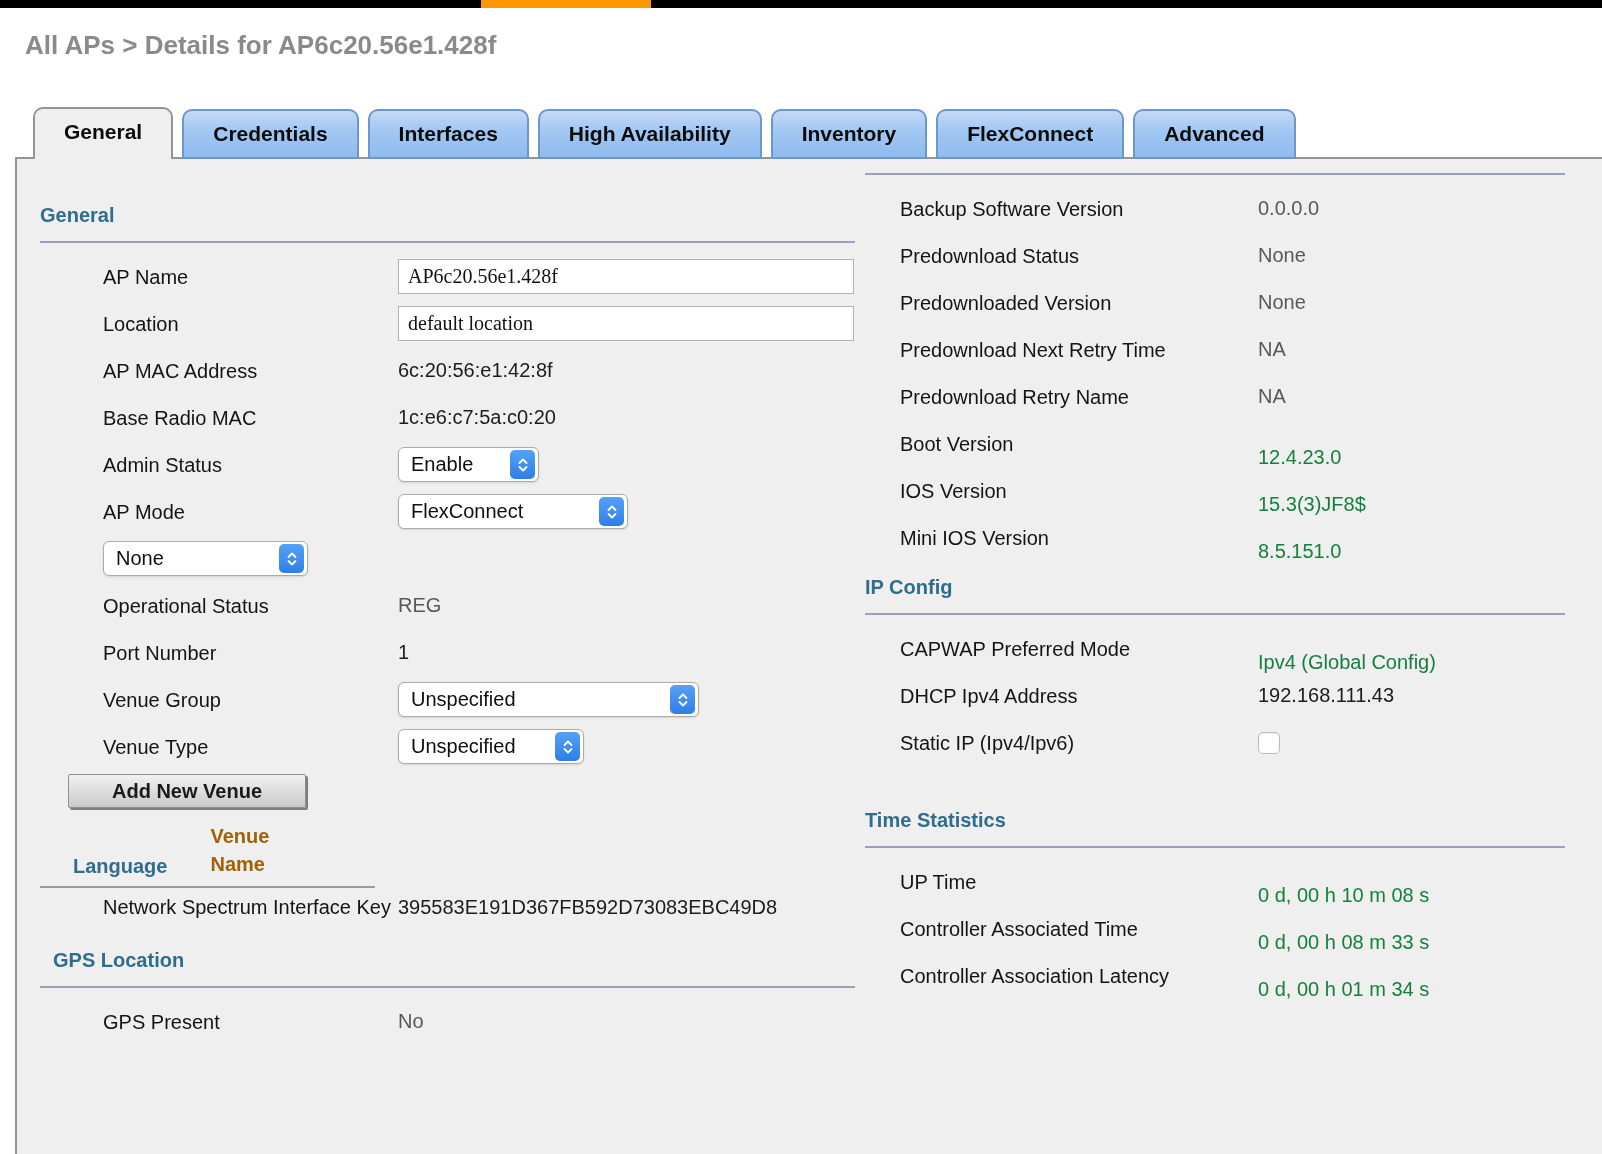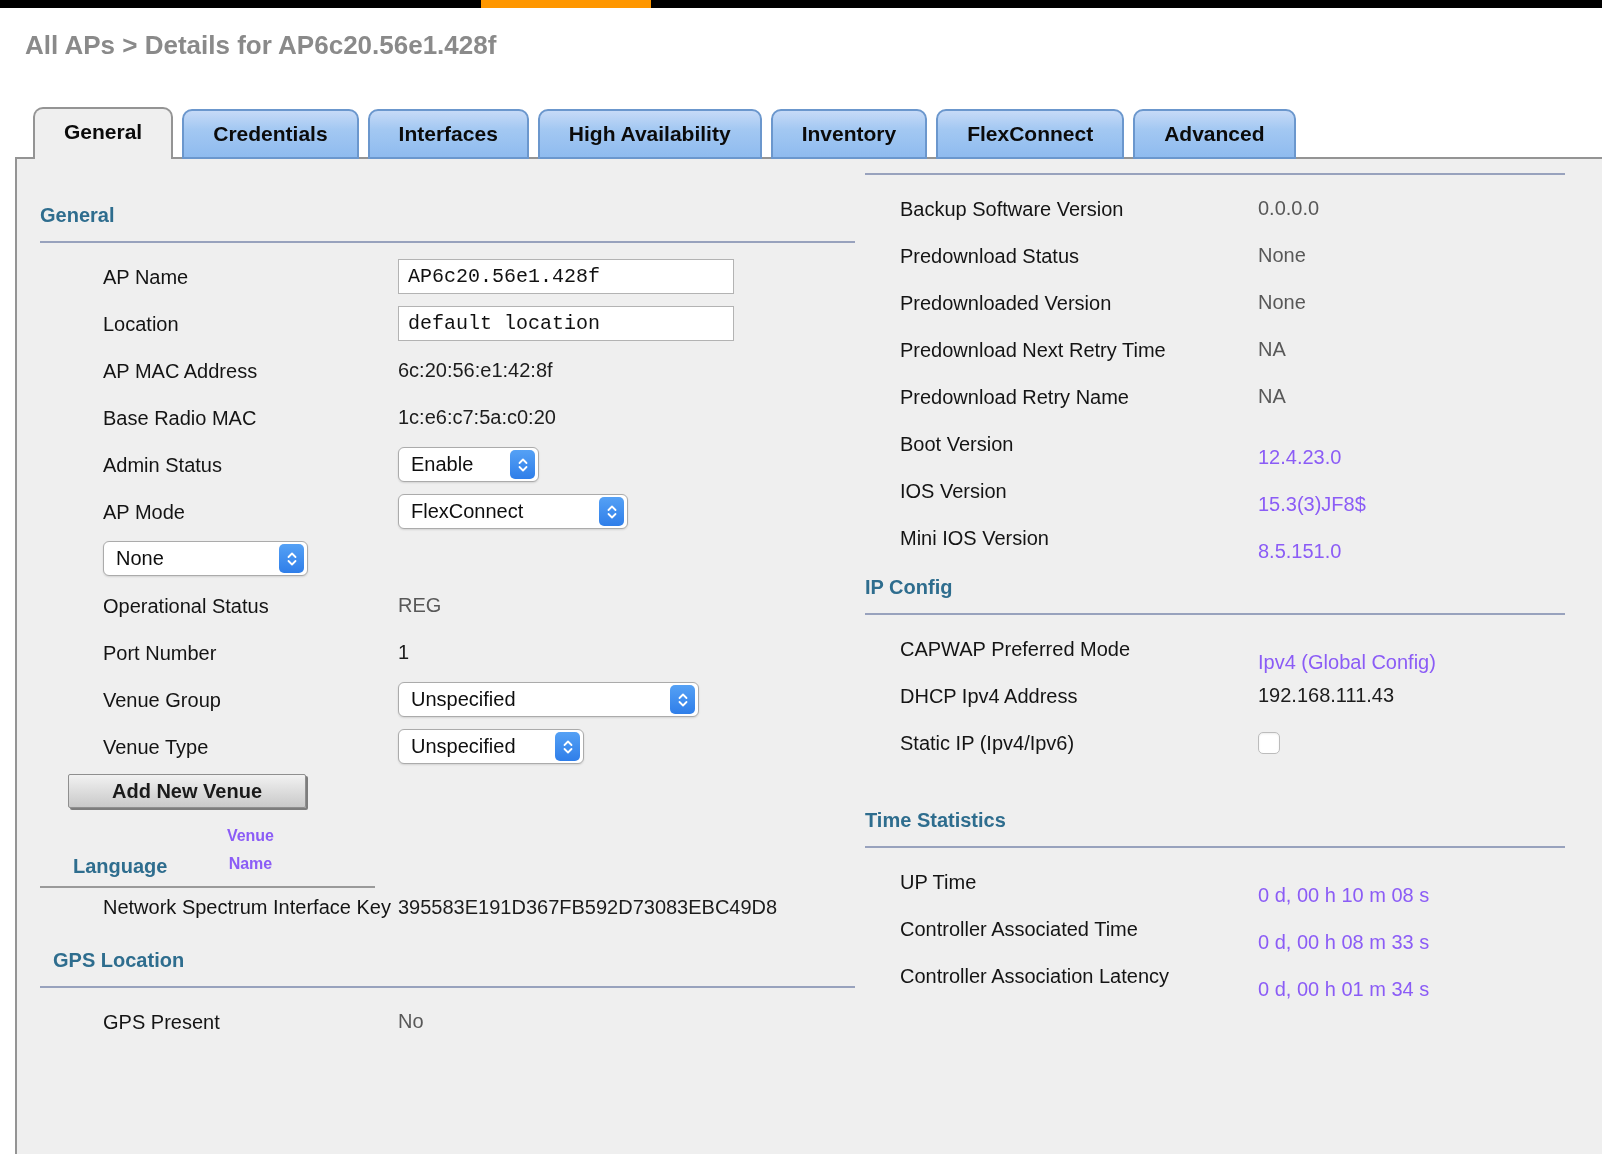--- a/index.html
+++ b/index.html
@@ -36,24 +36,24 @@
   .rows{margin-top:10px;}
   .row{display:flex;align-items:center;height:47px;}
   .row-l{padding-left:63px;}
   .row-r{padding-left:35px;}
   .lbl{font-size:20px;color:#141414;line-height:26px;}
   .row-l .lbl{width:295px;flex:none;}
   .row-r .lbl{width:358px;flex:none;}
   .val{font-size:20px;}
   .v-black{color:#1c1c1c;}
   .v-gray{color:#585858;}
-  .v-muted{color:#8b5cf6;margin-top:28px;}
-
-  .text-input{box-sizing:border-box;width:336px;height:35px;border:1px solid #b3b3b3;
-              background:#ffffff;font-family:Liberation Mono, monospace;font-size:20px;
+  .v-muted{color:#15803d;margin-top:28px;}
+
+  .text-input{box-sizing:border-box;width:456px;height:35px;border:1px solid #b3b3b3;
+              background:#ffffff;font-family:Liberation Serif, serif;font-size:20px;
               color:#111;padding:0 0 0 9px;outline:none;}
 
   
   .select{box-sizing:border-box;height:35px;background:#ffffff;border:1px solid #ababab;
           border-radius:6px;display:flex;align-items:center;justify-content:space-between;
           box-shadow:0 1px 2px rgba(0,0,0,.12);cursor:pointer;}
   .select-label{font-size:20px;color:#0e0e0e;padding-left:12px;white-space:nowrap;}
   .stepper{flex:none;width:25px;height:29px;margin:0 3px 0 6px;border-radius:5px;
            background:linear-gradient(180deg,#55a1f5 0%,#2f7ee9 100%);
            display:flex;align-items:center;justify-content:center;}
@@ -61,21 +61,21 @@
 
   
   .btn{box-sizing:border-box;margin:4px 0 0 28px;height:34px;min-width:238px;padding:0 20px;
        font-family:"Liberation Sans",sans-serif;font-size:20px;font-weight:bold;color:#1a1a1a;
        background:linear-gradient(180deg,#f2f2f2 0%,#d9d9d9 60%,#c9c9c9 100%);
        border:1px solid #8f8f8f;border-radius:2px;box-shadow:2px 2px 0 #7d7d7d;cursor:pointer;}
 
   
   .venue-head{display:flex;align-items:flex-end;margin:14px 0 0 33px;}
   .venue-col1{font-size:20px;font-weight:bold;color:#2e6d8e;}
-  .venue-col2{margin-left:43px;width:80px;font-size:16px;font-weight:bold;color:#8b5cf6;line-height:28px;text-align:center;}
+  .venue-col2{margin-left:43px;width:80px;font-size:20px;font-weight:bold;color:#a16207;line-height:28px;}
   .venue-rule{width:335px;height:2px;background:#9a9a9a;margin-top:8px;}
 
   .nsi-row{display:flex;align-items:center;margin-top:6px;padding-left:63px;}
   .nsi-row .lbl{width:295px;flex:none;}
 
   .checkbox{box-sizing:border-box;width:22px;height:22px;background:#ffffff;border:1px solid #bcbcbc;
             border-radius:5px;box-shadow:inset 0 1px 2px rgba(0,0,0,.08);cursor:pointer;}
 
   .mt-ip{margin-top:14px;}
   .mt-ts{margin-top:42px;}

